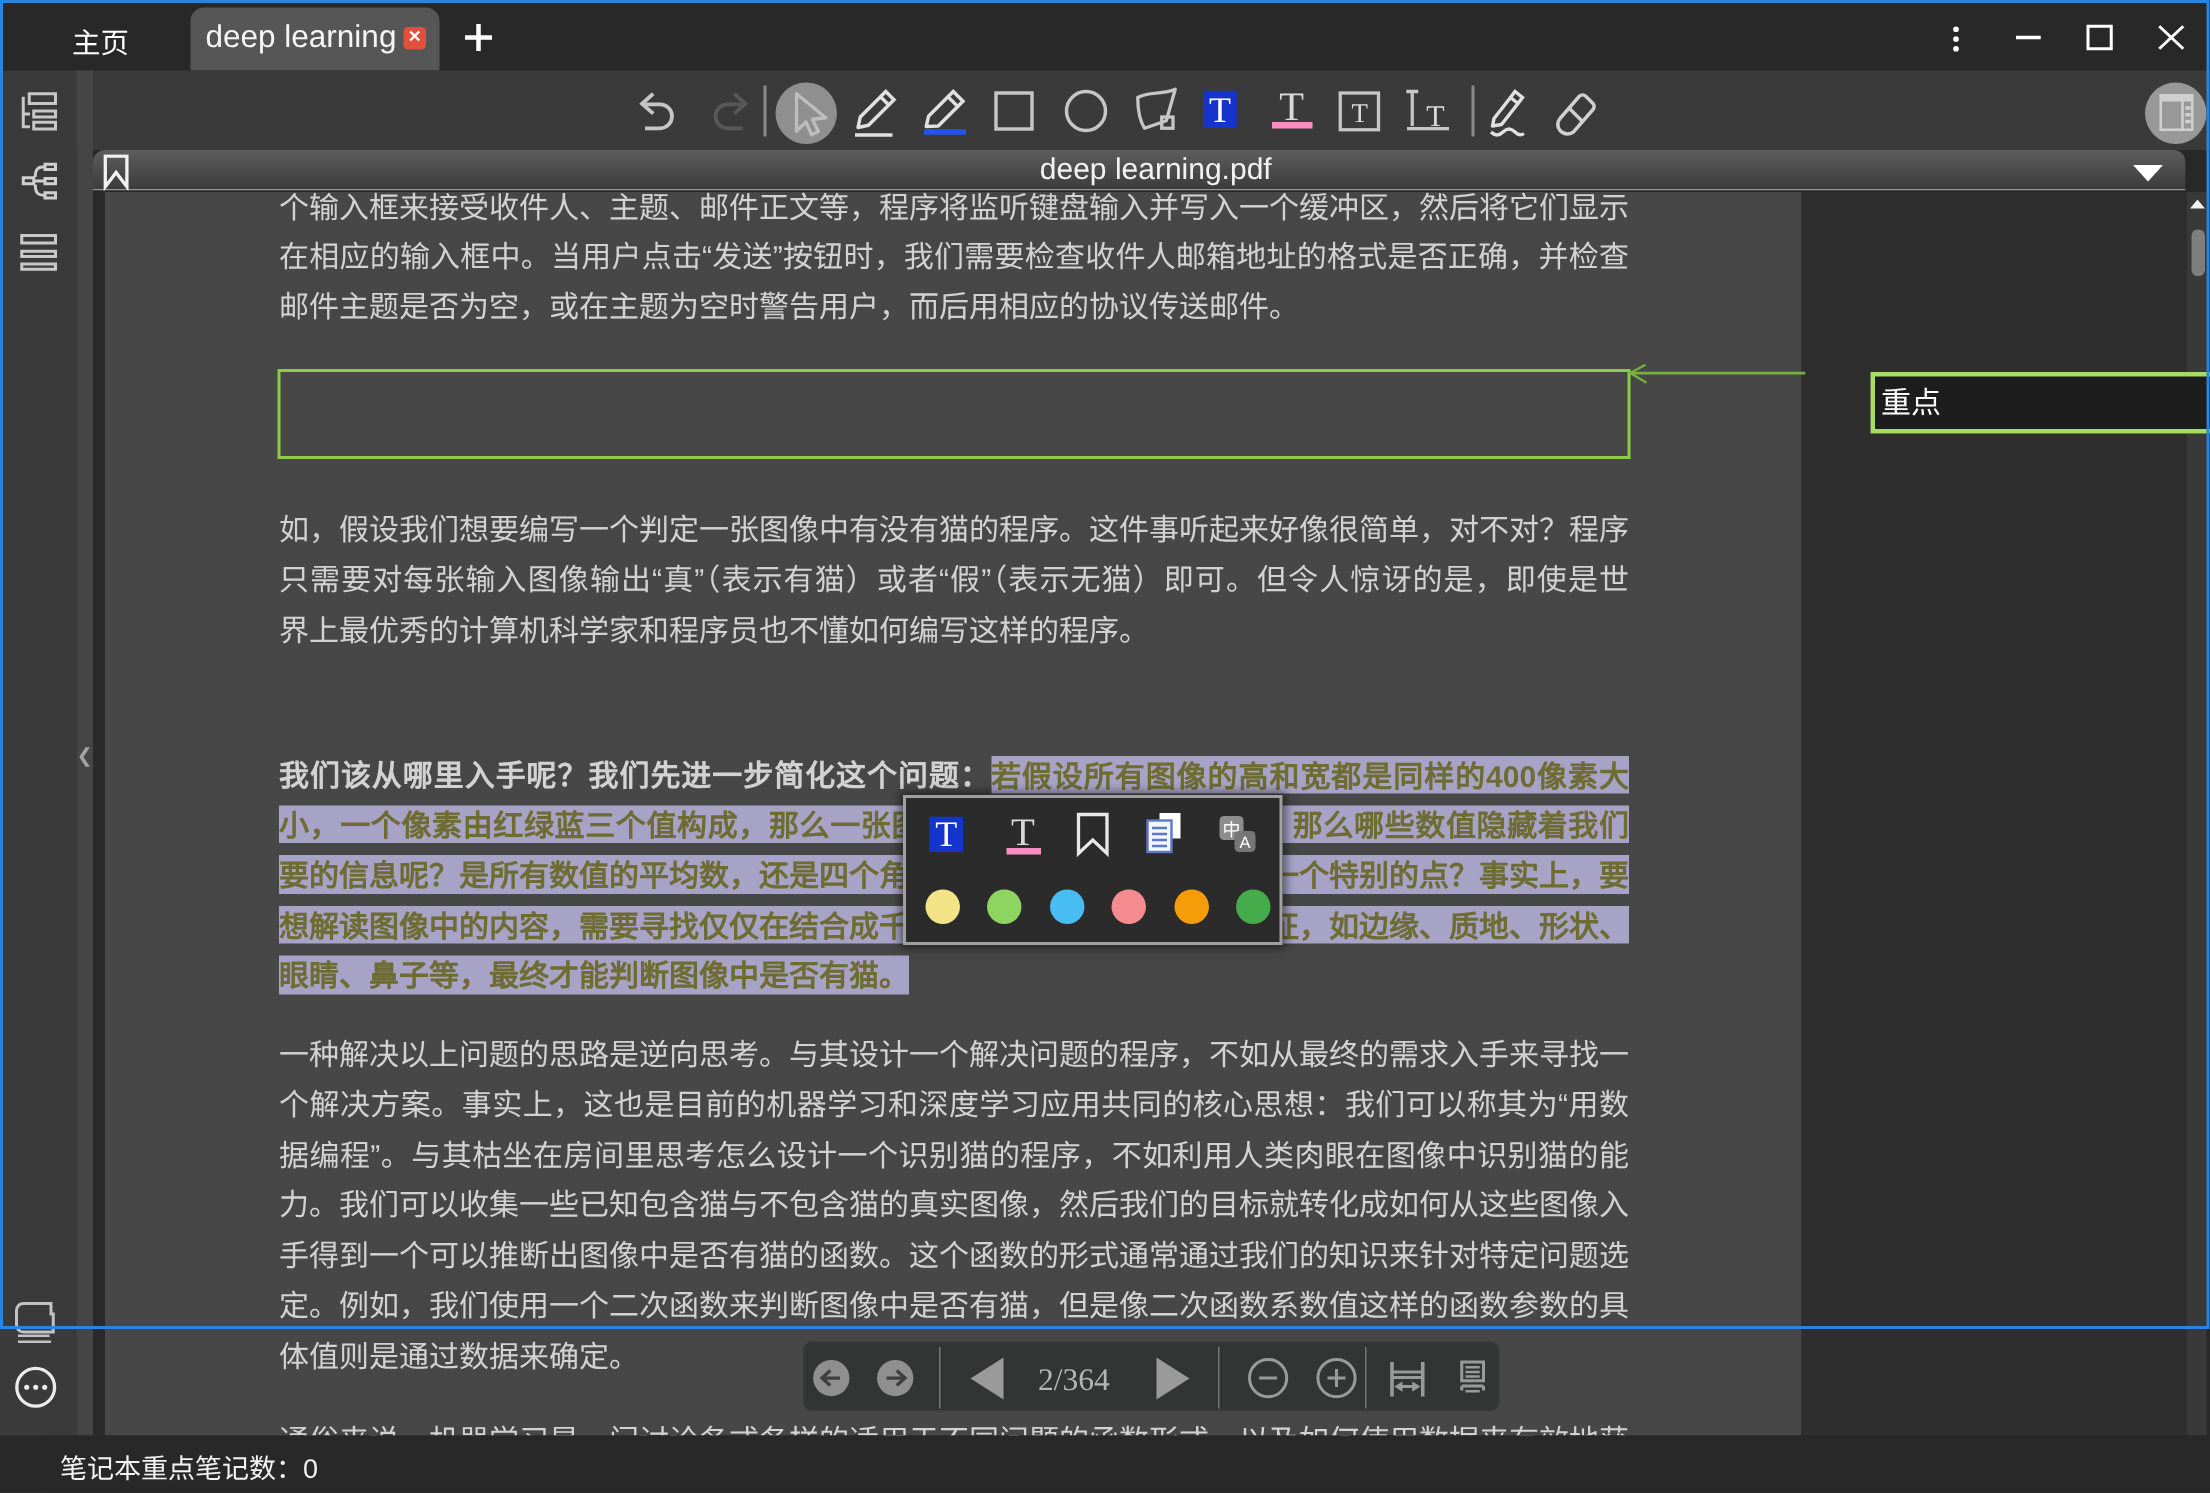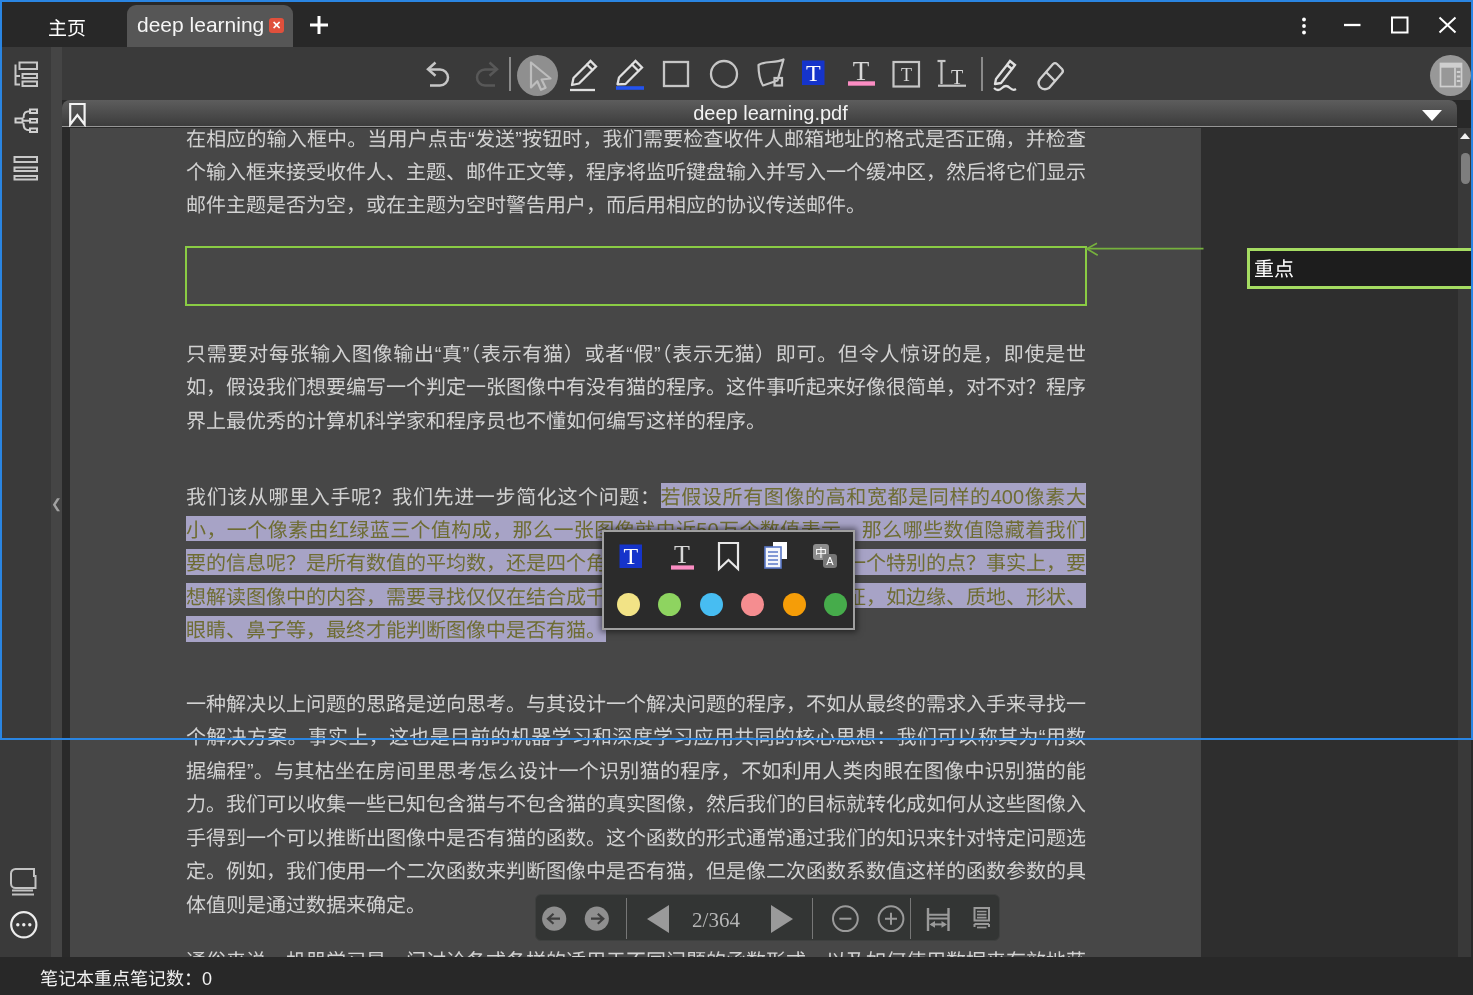--- a/index.html
+++ b/index.html
@@ -1,18 +1,18 @@
 <!DOCTYPE html>
 <html lang="zh-CN"><head>
 <meta charset="utf-8">
 <style>
 * { margin:0; padding:0; box-sizing:border-box; }
 html,body { width:1473px; height:995px; overflow:hidden; background:#282828;
   font-family:"Liberation Sans", sans-serif; }
-#stage { position:absolute; inset:0; width:1473px; height:740px; }
+#stage { position:absolute; inset:0; width:1473px; height:886px; }
 .abs { position:absolute; }
 
 
 #frame { position:absolute; inset:0; border:2px solid #2a85e2; z-index:999; pointer-events:none; }
 
 
 #tabbar { left:0; top:0; width:1473px; height:47px; background:#282828; }
 #home { left:48px; top:13px; color:#ffffff; font-size:19px; }
 #tab { left:127px; top:5px; width:166px; height:42px; background:#565656;
   border-radius:9px 9px 0 0; }
@@ -231,33 +231,33 @@
     <path d="M2.2 1 H16.6 V21.5 L9.4 12 L2.2 21.5 Z" fill="none" stroke="#f2f2f2" stroke-width="2.2" stroke-linejoin="miter"></path>
   </svg>
 </div>
 
 <div class="abs" id="docgap"></div>
 <div class="abs" id="page">
 
   <div class="abs" id="gbox"></div>
 
   <div class="para" style="top:-5.5px;">
+    <div>个输入框来接受收件人、主题、邮件正文等，程序将监听键盘输入并写入一个缓冲区，然后将它们显示</div>
     <div>在相应的输入框中。当用户点击“发送”按钮时，我们需要检查收件人邮箱地址的格式是否正确，并检查</div>
-    <div>个输入框来接受收件人、主题、邮件正文等，程序将监听键盘输入并写入一个缓冲区，然后将它们显示</div>
     <div class="last">邮件主题是否为空，或在主题为空时警告用户，而后用相应的协议传送邮件。</div>
   </div>
 
 
   <div class="para" style="top:210px;">
+    <div>如，假设我们想要编写一个判定一张图像中有没有猫的程序。这件事听起来好像很简单，对不对？程序</div>
     <div>只需要对每张输入图像输出“真”（表示有猫）或者“假”（表示无猫）即可。但令人惊讶的是，即使是世</div>
-    <div>如，假设我们想要编写一个判定一张图像中有没有猫的程序。这件事听起来好像很简单，对不对？程序</div>
     <div class="last">界上最优秀的计算机科学家和程序员也不懂如何编写这样的程序。</div>
   </div>
 
-  <div class="para" style="top:353px;">
+  <div class="para" style="top:374px;font-weight:bold;">
     <div>我们该从哪里入手呢？我们先进一步简化这个问题：<span class="hlp">若假设所有图像的高和宽都是同样的400像素大</span></div>
     <div><span class="hlp">小，一个像素由红绿蓝三个值构成，那么一张图像就由近50万个数值表示。那么哪些数值隐藏着我们需</span></div>
     <div><span class="hlp">要的信息呢？是所有数值的平均数，还是四个角的数值，抑或是图像中的某一个特别的点？事实上，要</span></div>
     <div><span class="hlp">想解读图像中的内容，需要寻找仅仅在结合成千上万的数值时才会出现的特征，如边缘、质地、形状、</span></div>
     <div class="last"><span class="hlp">眼睛、鼻子等，最终才能判断图像中是否有猫。</span></div>
   </div>
 
   <div class="para" style="top:560px;">
     <div>一种解决以上问题的思路是逆向思考。与其设计一个解决问题的程序，不如从最终的需求入手来寻找一</div>
     <div>个解决方案。事实上，这也是目前的机器学习和深度学习应用共同的核心思想：我们可以称其为“用数</div>

